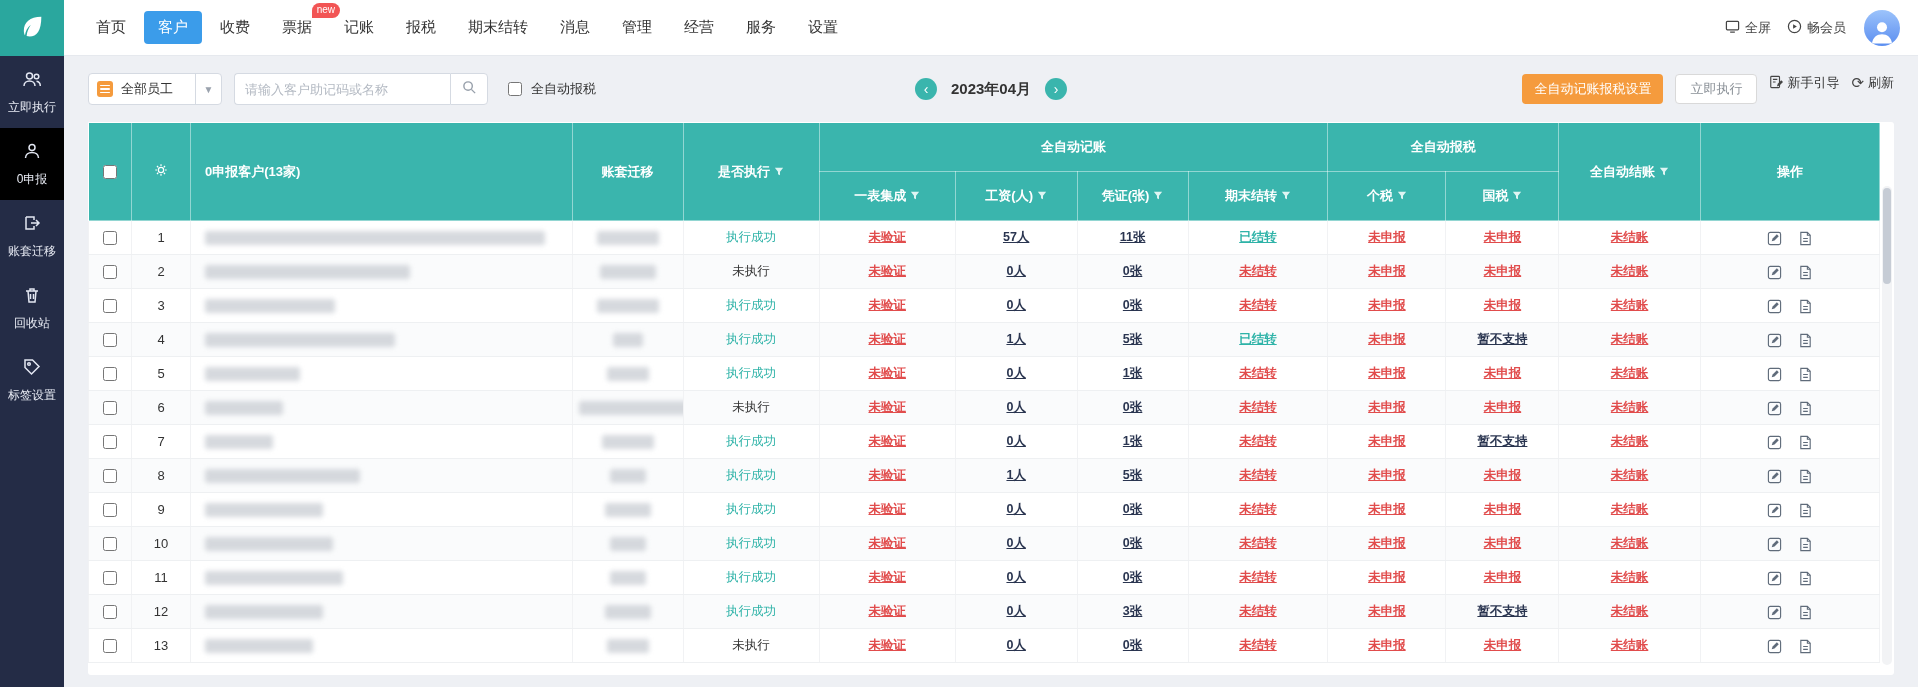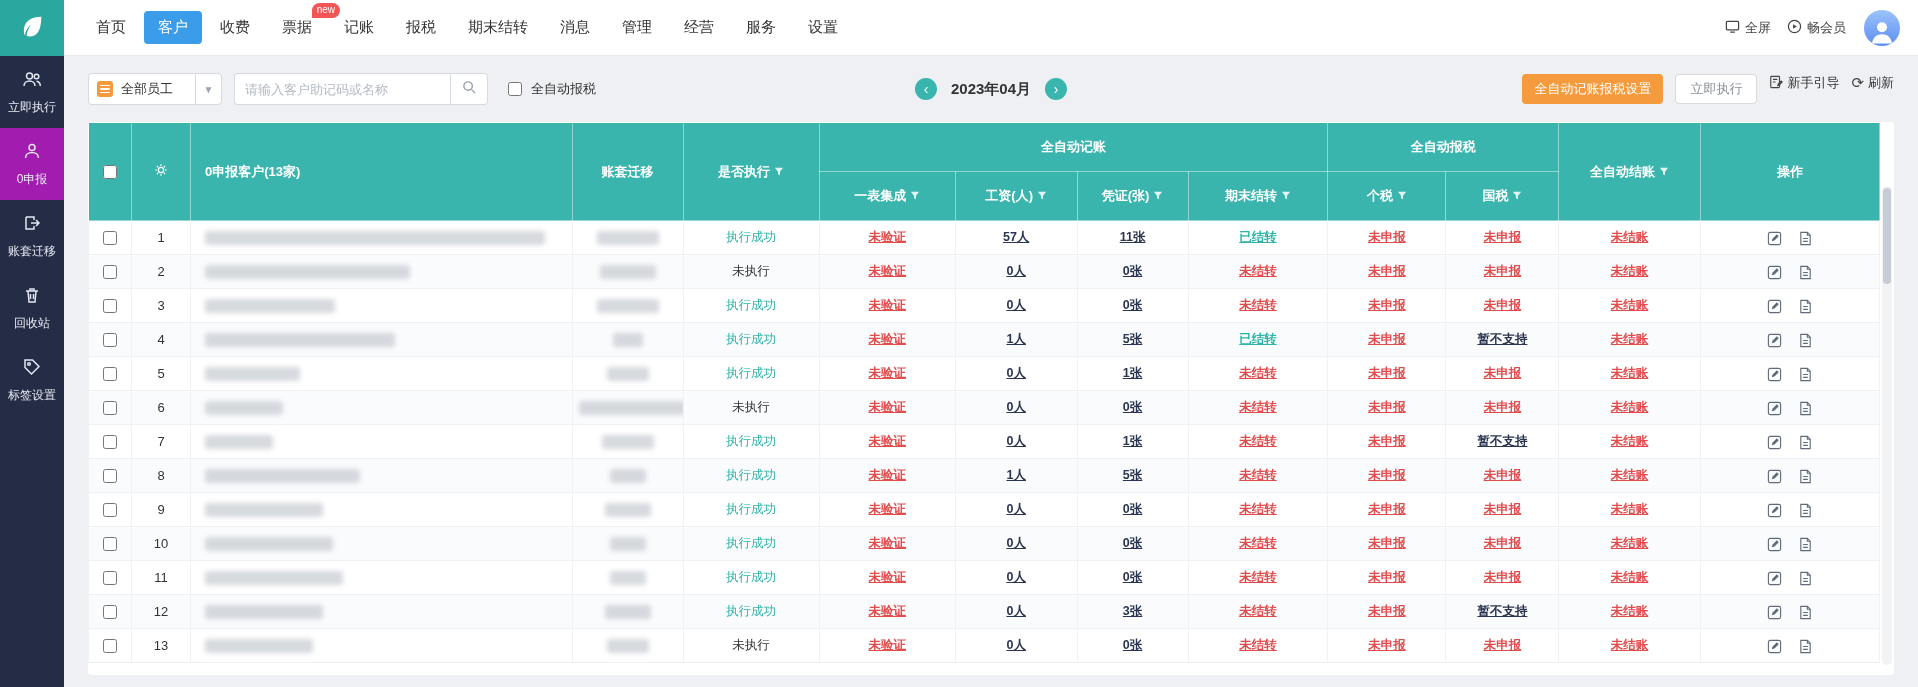--- a/index.html
+++ b/index.html
@@ -21,21 +21,21 @@
   .nav-item { position:relative; font-size:15px; color:#333; padding:7px 14px; border-radius:4px; cursor:pointer; white-space:nowrap; }
   .nav-item.active { background:#3b9cea; color:#fff; }
   .badge-new { position:absolute; top:-8px; right:-14px; background:#f25555; color:#fff; font-size:10px; line-height:1; padding:2px 5px 3px; border-radius:8px 8px 8px 0; }
   .nav-right { margin-left:auto; display:flex; align-items:center; gap:16px; }
   .nav-right .nr-item { display:flex; align-items:flex-end; gap:5px; font-size:13px; color:#444; cursor:pointer; }
   .avatar { width:36px; height:36px; border-radius:50%; background:linear-gradient(180deg,#9cc3fb,#5b8ef0); display:flex; align-items:flex-end; justify-content:center; overflow:hidden; margin-left:2px; cursor:pointer; }
 
   
   .sidebar { grid-column:1; grid-row:2; background:#242c46; display:flex; flex-direction:column; }
   .side-item { display:flex; flex-direction:column; align-items:center; gap:6px; padding:13px 0 12px; cursor:pointer; }
-  .side-item.active { background:#a21caf; }
+  .side-item.active { background:#000000; }
   .side-label { font-size:12px; color:#e7eaf3; }
 
   
   .main { grid-column:2; grid-row:2; padding:16px 24px 0; position:relative; }
 
   
   .toolbar { position:relative; display:flex; align-items:center; height:34px; margin-bottom:16px; }
   .emp-select { display:flex; align-items:center; height:32px; background:#fff; border:1px solid #d5dae2; border-radius:4px; overflow:hidden; cursor:pointer; }
   .emp-ico { width:16px; height:16px; margin:0 0 0 8px; background:#f59b3d; border-radius:3px; display:flex; flex-direction:column; justify-content:center; gap:2px; padding:0 3px; }
   .emp-ico i { display:block; height:1.5px; background:#fff; border-radius:1px; }

